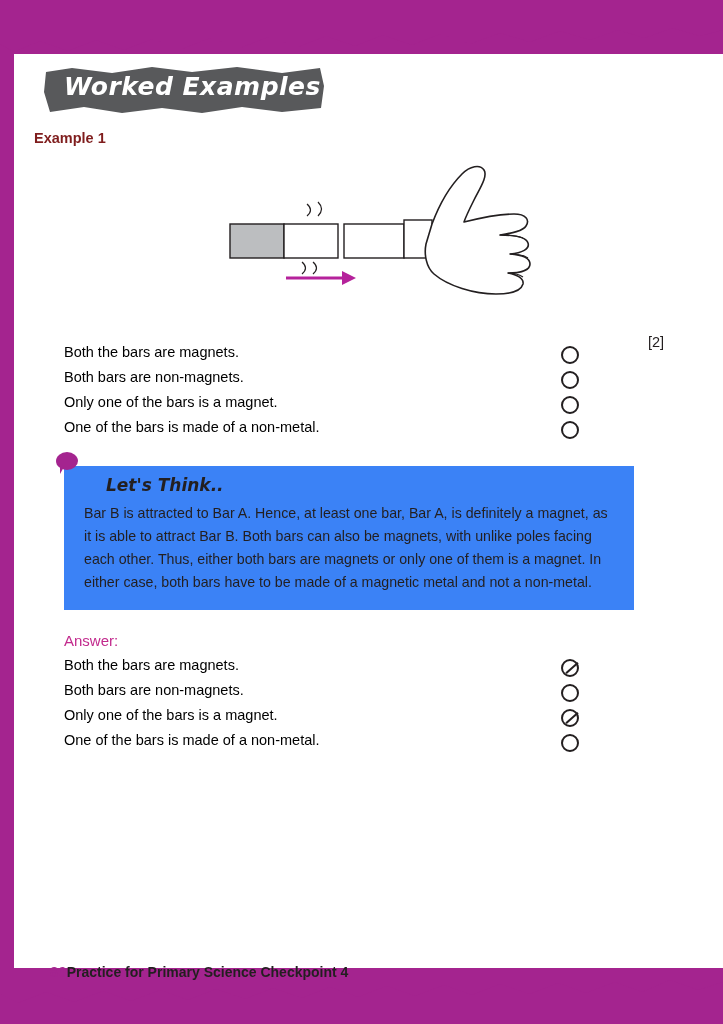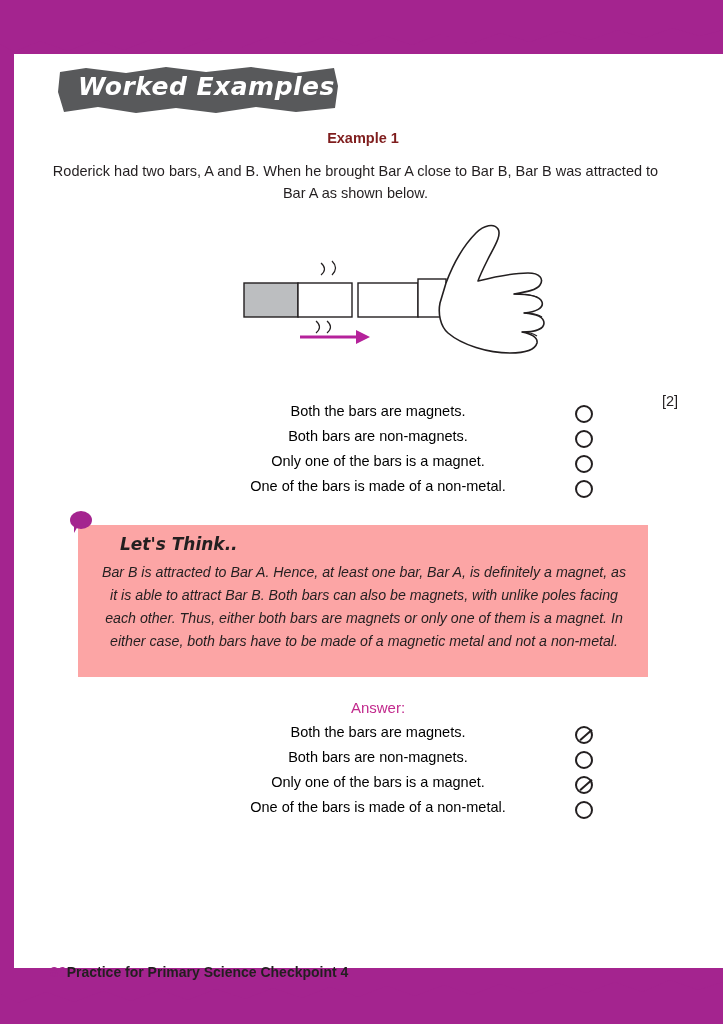--- a/index.html
+++ b/index.html
@@ -32,24 +32,23 @@
   .edge-top {
     left: 0; right: 0; top: 0; height: 40px;
   }
   .edge-bottom {
     left: 0; right: 0; bottom: 0; height: 38px;
   }
 
   
   .content {
     position: absolute;
-    left: 48px;
+    left: 34px;
     top: 66px;
     width: 630px;
-    text-align: center;
   }
 
   
   .banner-wrap {
     position: relative;
     width: 285px;
     height: 48px;
     margin-left: 8px;
   }
   .banner-title {
@@ -137,22 +136,22 @@
   }
 
   
   .think-wrap {
     position: relative;
     margin-top: 22px;
     margin-left: 30px;
     width: 570px;
   }
   .think-box {
-    background: #fca5a5;
-    padding: 10px 18px 24px 20px;
+    background: #3b82f6;
+    padding: 10px 18px 16px 20px;
     box-sizing: border-box;
   }
   .think-head {
     position: relative;
     height: 26px;
   }
   .think-title {
     position: absolute;
     left: 22px;
     top: -1px;
@@ -176,21 +175,20 @@
     position: absolute;
     left: 4px;
     top: 13px;
     width: 0;
     height: 0;
     border-left: 5px solid #a4248f;
     border-bottom: 9px solid transparent;
   }
   .think-body {
     font-size: 14.2px;
-    font-style: italic;
     line-height: 1.62;
     color: #231f20;
   }
 
   .answer-label {
     margin-top: 22px;
     margin-left: 30px;
     font-size: 15px;
     font-weight: normal;
     color: #c22a8d;
@@ -246,21 +244,20 @@
     <div class="banner-wrap">
       <svg width="285" height="48" viewBox="0 0 285 48" preserveAspectRatio="none">
         <path d="M4,6 L30,2 L70,7 L110,1 L150,6 L195,1 L240,7 L278,2 L282,20 L279,42 L240,46
                  L200,41 L160,47 L120,42 L80,47 L42,41 L8,46 L2,26 Z" fill="#58595b"></path>
       </svg>
       <div class="banner-title">Worked Examples</div>
     </div>
 
     <div class="example-label">Example 1</div>
 
-    <div class="stem">Roderick had two bars, A and B. When he brought Bar A close to Bar B, Bar B was attracted to Bar A as shown below.</div>
 
     <div class="figure">
       <svg width="630" height="170" viewBox="0 0 630 170">
 
         <path d="M273,46 Q280,52 273,58" stroke="#231f20" stroke-width="1.2" fill="none"></path>
         <path d="M284,44 Q291,51 284,58" stroke="#231f20" stroke-width="1.2" fill="none"></path>
         <path d="M268,104 Q275,110 268,116" stroke="#231f20" stroke-width="1.2" fill="none"></path>
         <path d="M279,104 Q286,110 279,116" stroke="#231f20" stroke-width="1.2" fill="none"></path>
 
         <rect x="196" y="66" width="54" height="34" fill="#bcbec0" stroke="#231f20" stroke-width="1.4"></rect>

